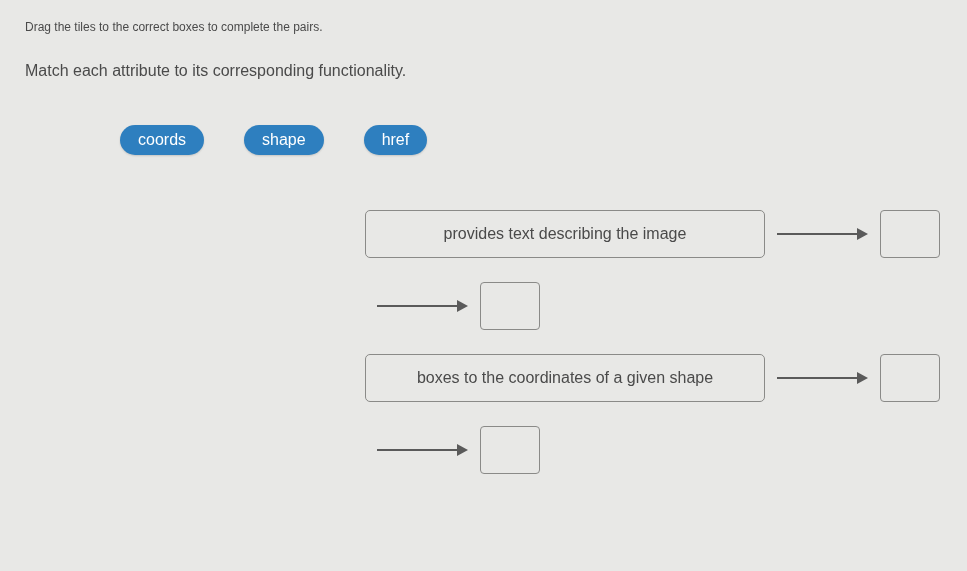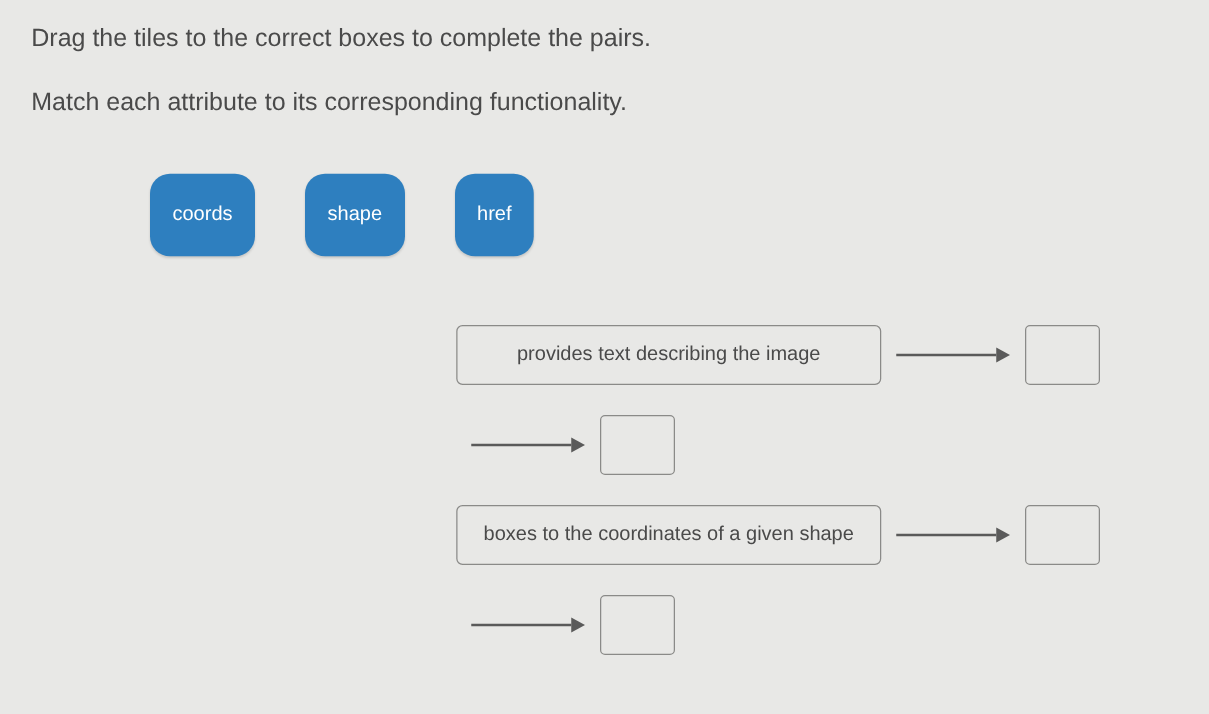--- a/index.html
+++ b/index.html
@@ -10,61 +10,61 @@
     body {
       font-family: Arial, Helvetica, sans-serif;
       background: #e8e8e6;
       width: 967px;
       height: 571px;
       padding: 20px 25px;
       color: #3a3a3a;
       overflow: hidden;
     }
     .instruction {
-      font-size: 20px;
+      font-size: 12px;
       color: #4a4a4a;
       margin-bottom: 28px;
     }
     .subinstruction {
-      font-size: 20px;
+      font-size: 16px;
       color: #4a4a4a;
       margin-bottom: 45px;
     }
     .tiles-row {
       display: flex;
       gap: 40px;
       margin-left: 95px;
       margin-bottom: 55px;
     }
     .tile {
       background: #2e7fbf;
       color: #fff;
       font-size: 16px;
-      padding: 24px 18px;
+      padding: 6px 18px;
       border-radius: 16px;
       cursor: move;
       min-width: 60px;
       text-align: center;
       box-shadow: 0 1px 2px rgba(0,0,0,0.15);
       user-select: none;
     }
     .match-area {
       margin-left: 340px;
     }
     .match-row {
       display: flex;
       align-items: center;
       margin-bottom: 24px;
     }
     .description-box {
       border: 1.5px solid #8a8a88;
       border-radius: 5px;
       background: transparent;
       padding: 14px 18px;
-      width: 340px;
+      width: 400px;
       text-align: center;
       font-size: 16px;
       color: #4a4a4a;
     }
     .arrow-wrap {
       display: flex;
       align-items: center;
       margin-left: 12px;
       margin-right: 12px;
     }

